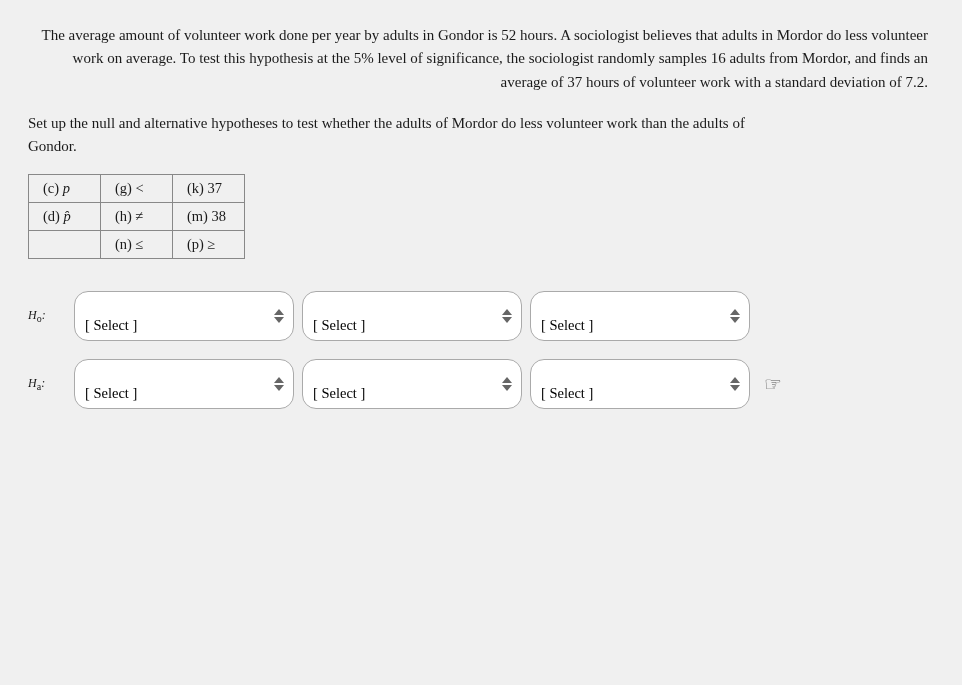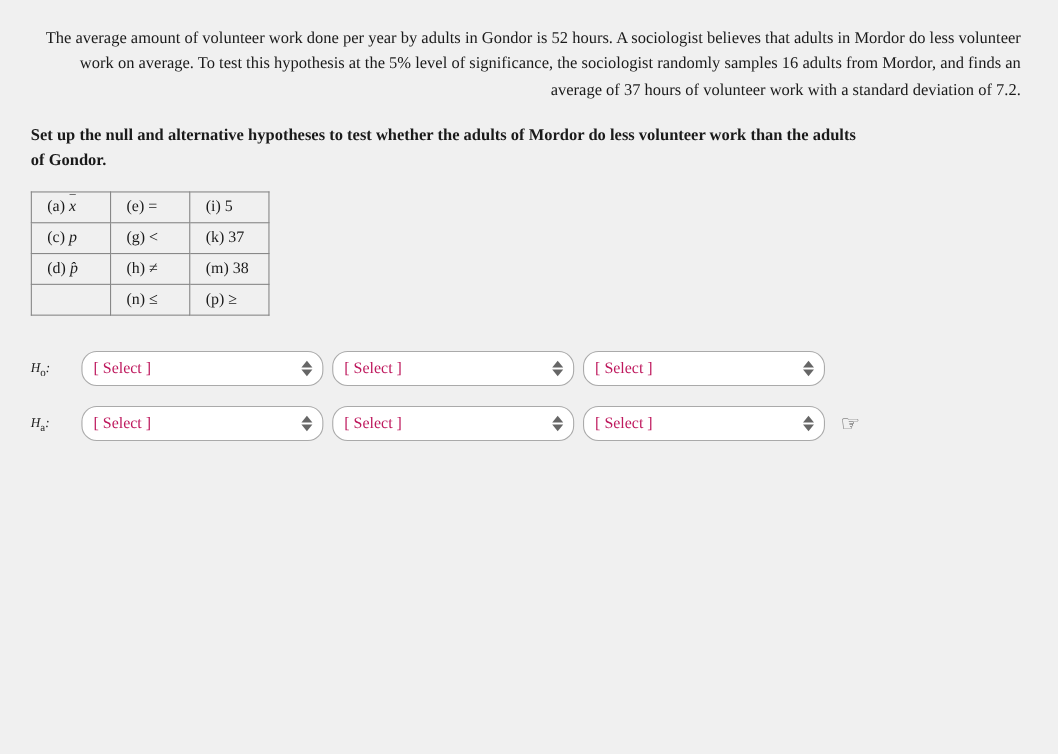--- a/index.html
+++ b/index.html
@@ -15,21 +15,20 @@
     .problem-text {
       line-height: 1.55;
       margin-bottom: 18px;
       max-width: 900px;
       text-align: right;
     }
     .question-text {
       line-height: 1.55;
       margin-bottom: 16px;
       max-width: 760px;
-      font-weight: bold;
     }
     .reference-table {
       border-collapse: collapse;
       margin-bottom: 32px;
       font-size: 14.5px;
     }
     .reference-table td {
       border: 1px solid #888;
       padding: 5px 14px;
       min-width: 72px;
@@ -53,24 +52,24 @@
       position: relative;
       display: inline-flex;
       align-items: center;
     }
     .select-box {
       appearance: none;
       -webkit-appearance: none;
       background: #fff;
       border: 1.5px solid #aaa;
       border-radius: 14px;
-      padding: 7px 36px 7px 10px;
+      padding: 25px 36px 7px 10px;
       font-size: 14.5px;
       font-family: Georgia, serif;
-      color: #be185d;
+      color: #000000;
       cursor: pointer;
       min-width: 220px;
       outline: none;
     }
     .arrow-btn {
       position: absolute;
       right: 0;
       top: 0;
       bottom: 0;
       width: 30px;
@@ -113,25 +112,20 @@
   </style>
 </head>
 <body>
 
 <p class="problem-text">The average amount of volunteer work done per year by adults in Gondor is 52 hours. A sociologist believes that adults in Mordor do less volunteer work on average. To test this hypothesis at the 5% level of significance, the sociologist randomly samples 16 adults from Mordor, and finds an average of 37 hours of volunteer work with a standard deviation of 7.2.</p>
 
 <p class="question-text">Set up the null and alternative hypotheses to test whether the adults of Mordor do less volunteer work than the adults of Gondor.</p>
 
 <table class="reference-table">
   <tbody>
-    <tr>
-      <td>(a) <span class="math bar-x">x</span></td>
-      <td>(e) =</td>
-      <td>(i) 5</td>
-    </tr>
     <tr>
       <td>(c) <span class="math">p</span></td>
       <td>(g) &lt;</td>
       <td>(k) 37</td>
     </tr>
     <tr>
       <td>(d) <span class="math">p̂</span></td>
       <td>(h) ≠</td>
       <td>(m) 38</td>
     </tr>

